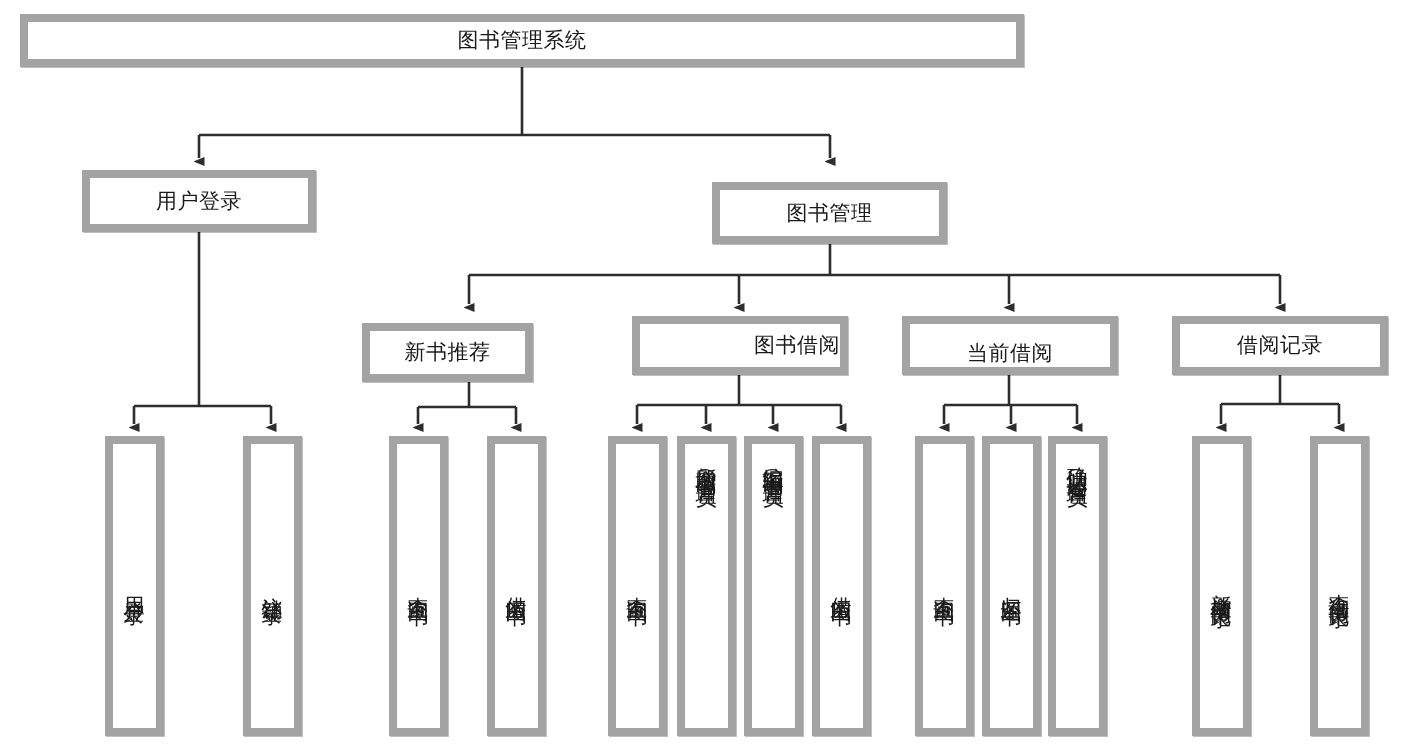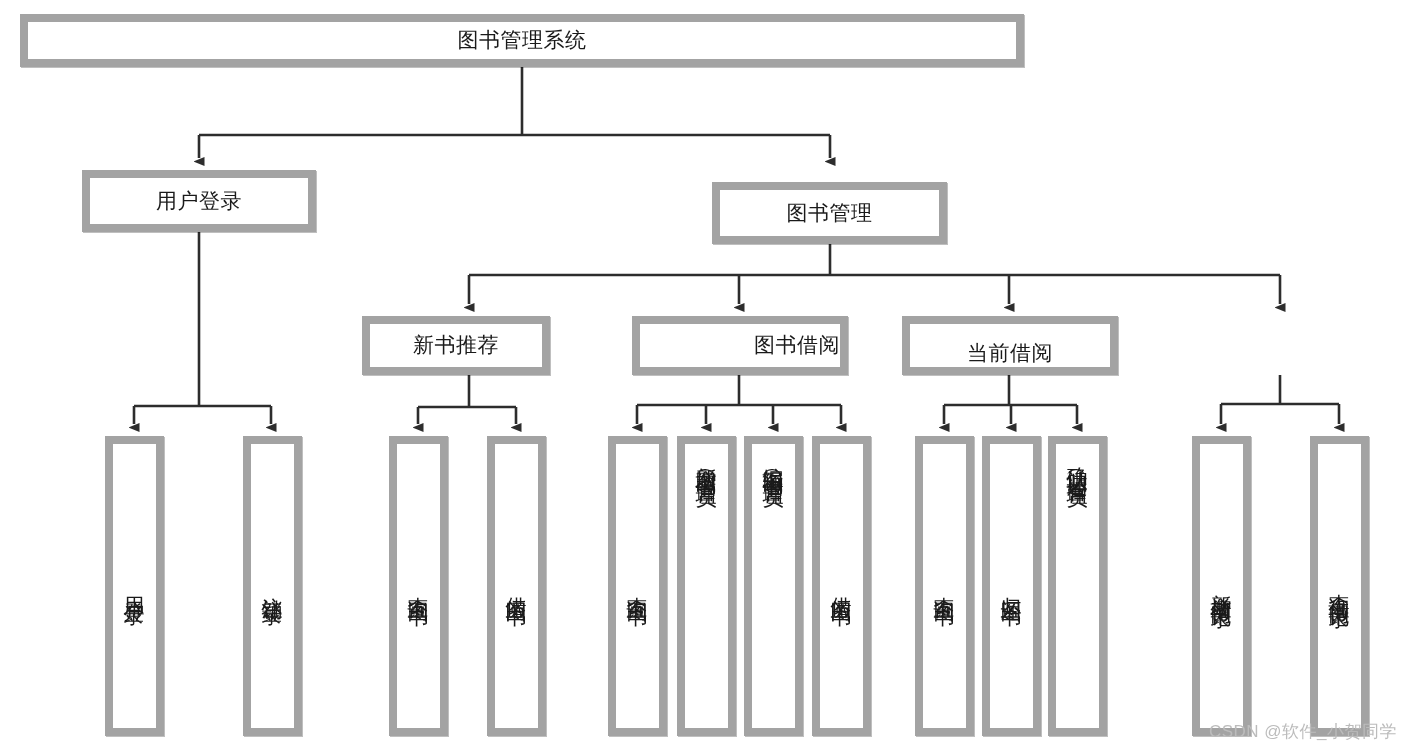--- a/index.html
+++ b/index.html
@@ -131,28 +131,31 @@
     <span class="label">图书管理系统</span>
   </div>
 
   <div class="node" style="left: 82px; top: 170px; width: 234px; height: 62px;">
     <span class="label">用户登录</span>
   </div>
   <div class="node" style="left: 712px; top: 170px; width: 235px; height: 62px; margin-top: 12px;">
     <span class="label">图书管理</span>
   </div>
 
-  <div class="node" style="left: 362px; top: 316px; width: 188px; height: 59px;">
+  <div class="node" style="left: 362px; top: 323px; width: 171px; height: 59px;">
     <span class="label">新书推荐</span>
   </div>
   <div class="node" style="left: 632px; top: 316px; width: 216px; height: 59px; justify-content: flex-end;">
     <span class="label">图书借阅</span>
   </div>
   <div class="node" style="left: 902px; top: 316px; width: 216px; height: 59px; align-items: flex-end;">
     <span class="label">当前借阅</span>
+  </div>
+  <div class="node" style="left: 1172px; top: 316px; width: 216px; height: 59px;">
+    <span class="label">借阅记录</span>
   </div>
 
   <div class="node vertical center" style="left: 105px; top: 436px; width: 59px; height: 300px;">
     <span class="label">用户登录</span>
   </div>
   <div class="node vertical center" style="left: 243px; top: 436px; width: 59px; height: 300px;">
     <span class="label">注销登录</span>
   </div>
   <div class="node vertical center" style="left: 389px; top: 436px; width: 59px; height: 300px;">
     <span class="label">查询图书</span>
@@ -181,15 +184,14 @@
   <div class="node vertical" style="left: 1048px; top: 436px; width: 59px; height: 300px;">
     <span class="label">确认归还（管理员）</span>
   </div>
   <div class="node vertical center" style="left: 1192px; top: 436px; width: 59px; height: 300px;">
     <span class="label">新增借阅记录</span>
   </div>
   <div class="node vertical center" style="left: 1310px; top: 436px; width: 59px; height: 300px;">
     <span class="label">查询借阅记录</span>
   </div>
 
-  <div class="watermark">CSDN @软件_小贺同学</div>
 
 </div>
 
 </body></html>

